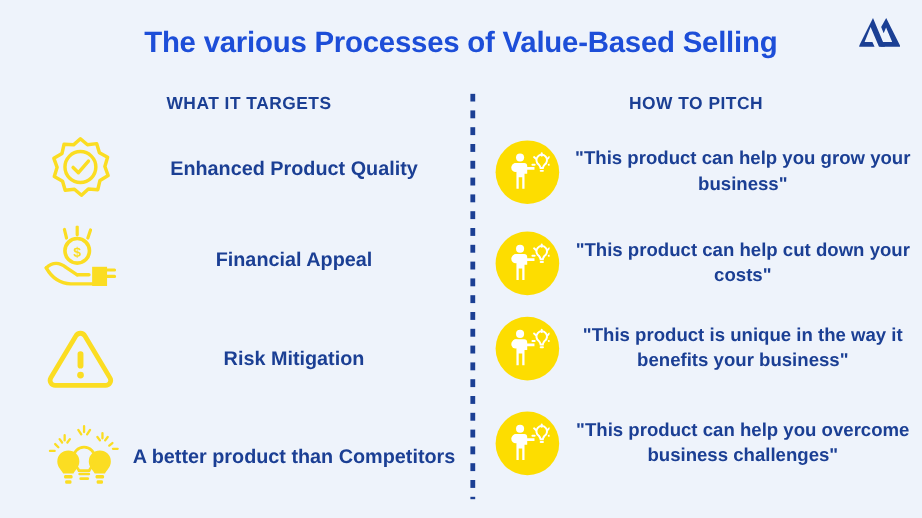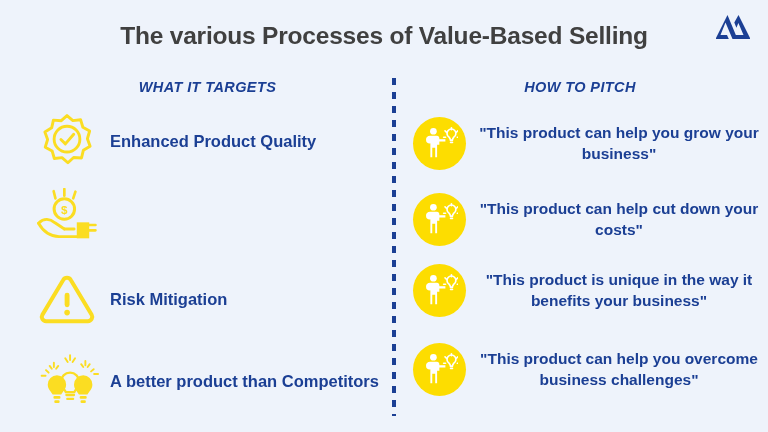--- a/index.html
+++ b/index.html
@@ -15,39 +15,38 @@
     background:#eef3fb;
   }
 
   
   .page-title {
     position:absolute;
     left:0; right:0; top:22px;
     text-align:center;
     font-size:24.5px;
     font-weight:bold;
-    color:#404040;
+    color:#1d4ed8;
     letter-spacing:-0.2px;
   }
   .brand-logo {
     position:absolute;
     top:12px; left:716px;
     width:34px; height:30px;
   }
 
   
   .col-head {
     position:absolute;
     top:79px;
     font-size:14.5px;
     font-weight:bold;
     color:#1b3f94;
     letter-spacing:0.4px;
     text-align:center;
-    font-style:italic;
   }
   .col-head.left  { left:30px;  width:355px; }
   .col-head.right { left:400px; width:360px;text-align:center; }
 
   
   .divider {
     position:absolute;
     left:392px; top:78px;
     width:4px; height:338px;
     background-image:linear-gradient(#1b3f94 50%, rgba(0,0,0,0) 0%);
@@ -77,21 +76,21 @@
     flex:0 0 86px;
     display:flex;
     align-items:center;
     justify-content:center;
   }
   .target-label {
     flex:1 1 auto;
     font-size:16.5px;
     font-weight:bold;
     color:#1b3f94;
-    text-align:left;
+    text-align:center;
     line-height:1.35;
     padding-right:6px;
   }
 
   
   .pitches {
     position:absolute;
     left:400px; top:104px;
     width:362px; height:316px;
   }
@@ -176,20 +175,21 @@
           </g>
           <circle cx="33" cy="23" r="11.5" fill="none" stroke="#fbdd22" stroke-width="3.4"></circle>
           <text x="33" y="28.5" font-size="13" font-weight="bold" fill="#fbdd22" text-anchor="middle" font-family="'Liberation Sans', sans-serif">$</text>
           <path d="M4 39 C10 33 17 34 22.5 38.5 L33 45.5" fill="none" stroke="#fbdd22" stroke-width="3.2" stroke-linecap="round"></path>
           <path d="M4 39 C9 48 17 53.5 27 54 L47 54" fill="none" stroke="#fbdd22" stroke-width="3.2" stroke-linecap="round"></path>
           <path d="M33 45.5 L44 45.5" stroke="#fbdd22" stroke-width="3.2" stroke-linecap="round"></path>
           <rect x="47" y="38" width="14" height="18" fill="#fbdd22"></rect>
           <path d="M61 41 L68 41 M61 47 L68 47" stroke="#fbdd22" stroke-width="3" stroke-linecap="round"></path>
         </svg>
       </div>
+      <div class="target-label">Financial Appeal</div>
     </div>
 
     <div class="target-row">
       <div class="target-icon">
         <svg viewBox="0 0 64 58" width="58" height="54" aria-hidden="true">
           <path d="M32 5.5 C30.2 5.5 28.7 6.4 27.8 8 L4.8 46.5
                    C3 49.6 5.2 53.5 8.9 53.5 L55.1 53.5 C58.8 53.5 61 49.6 59.2 46.5
                    L36.2 8 C35.3 6.4 33.8 5.5 32 5.5 Z" fill="none" stroke="#fbdd22" stroke-width="4.4" stroke-linejoin="round"></path>
           <rect x="29.4" y="22" width="5.4" height="16" rx="2.6" fill="#fbdd22"></rect>
           <circle cx="32.1" cy="44" r="3.1" fill="#fbdd22"></circle>

